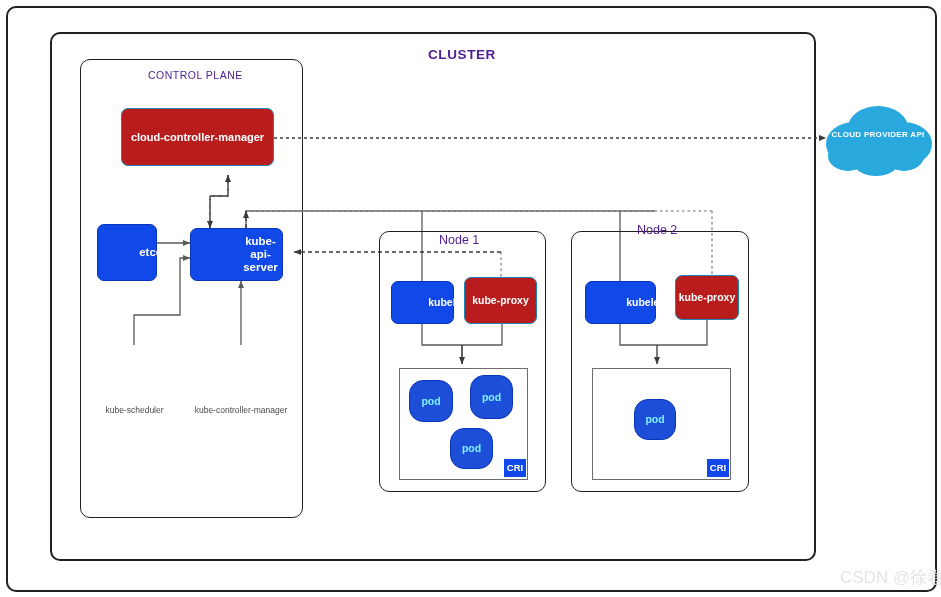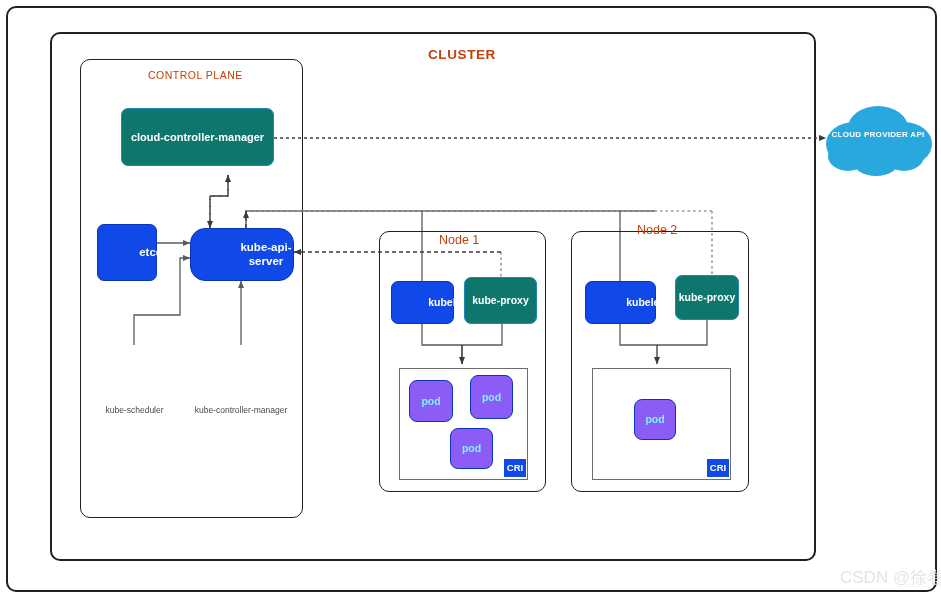--- a/index.html
+++ b/index.html
@@ -8,32 +8,32 @@
     width:941px;height:597px;position:relative;overflow:hidden;
   }
   #stage{position:absolute;left:0;top:0;width:941px;height:597px;}
 
   
   .frame{position:absolute;border:2px solid #231f20;border-radius:10px;background:transparent;}
   .frame-thin{position:absolute;border:1.6px solid #231f20;border-radius:10px;background:transparent;}
   .frame-sq{position:absolute;border:1.6px solid #6d6d6d;background:transparent;}
 
   
-  .ttl{position:absolute;color:#c2410c;white-space:nowrap;}
+  .ttl{position:absolute;color:#4c1d95;white-space:nowrap;}
   .ttl-cluster{font-size:13.5px;font-weight:bold;letter-spacing:.6px;}
   .ttl-cp{font-size:10.5px;letter-spacing:.5px;}
   .ttl-node{font-family:Liberation Sans, sans-serif;font-size:12.5px;}
 
   
   .box{position:absolute;border-radius:7px;display:flex;align-items:center;
        justify-content:center;color:#ffffff;font-weight:bold;text-align:center;
        box-sizing:border-box;line-height:1.15;}
   .box.dark{background:#1049e8;border:1.4px solid #0b35b8;padding-left:48px;}
-  .box.light{background:#0f766e;border:1.4px solid #1d88b8;}
-  .box.pod{background:#8b5cf6;border:1.4px solid #0b35b8;color:#7ff0ff;border-radius:8px;}
+  .box.light{background:#b91c1c;border:1.4px solid #1d88b8;}
+  .box.pod{background:#1d4ed8;border:1.4px solid #0b35b8;color:#7ff0ff;border-radius:14px;}
   .box.cri{background:#1049e8;border:none;border-radius:0;color:#ffffff;}
 
   .caption{position:absolute;color:#4a4a4a;font-size:8.5px;white-space:nowrap;text-align:center;}
 
   
   #wires{position:absolute;left:0;top:0;width:941px;height:597px;overflow:visible;}
 
   
   .wm{position:absolute;color:#e4e4e4;font-size:17px;white-space:nowrap;}
 </style>
@@ -90,21 +90,21 @@
   </svg>
 
   <div class="box light" style="left:121px;top:108px;width:153px;height:58px;font-size:11px;">
     <span>cloud-controller-manager</span>
   </div>
 
   <div class="box dark" style="left:97px;top:224px;width:60px;height:57px;font-size:11.5px;">
     <span>etcd</span>
   </div>
 
-  <div class="box dark" style="left:190px;top:228px;width:104px;height:53px;font-size:11.5px;border-radius:15px;">
+  <div class="box dark" style="left:190px;top:228px;width:93px;height:53px;font-size:11.5px;">
     <span>kube-api-server</span>
   </div>
 
   <div class="caption" style="left:88px;top:405px;width:93px;">kube-scheduler</div>
 
   <div class="caption" style="left:184px;top:405px;width:114px;">kube-controller-manager</div>
 
   <div class="frame-thin" style="left:379px;top:231px;width:165px;height:259px;"></div>
   <div class="ttl ttl-node" style="left:439px;top:233px;">Node 1</div>
 

